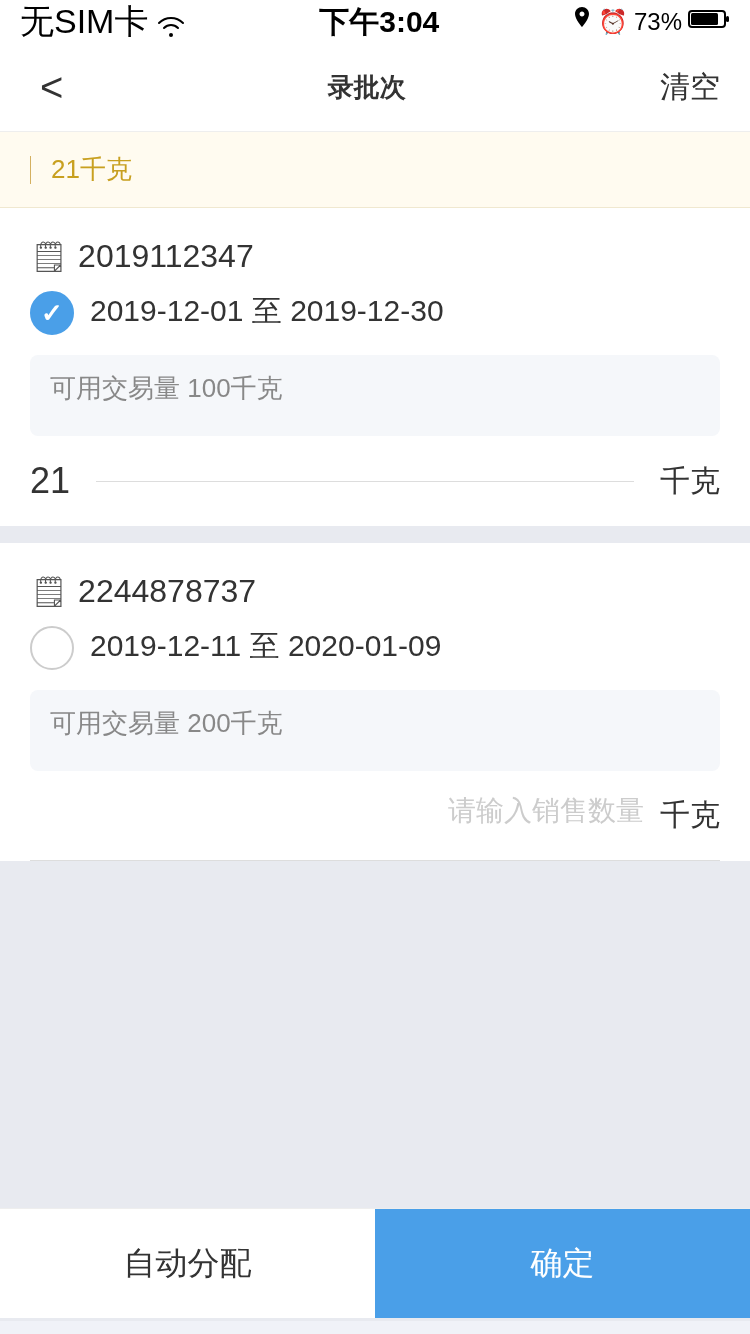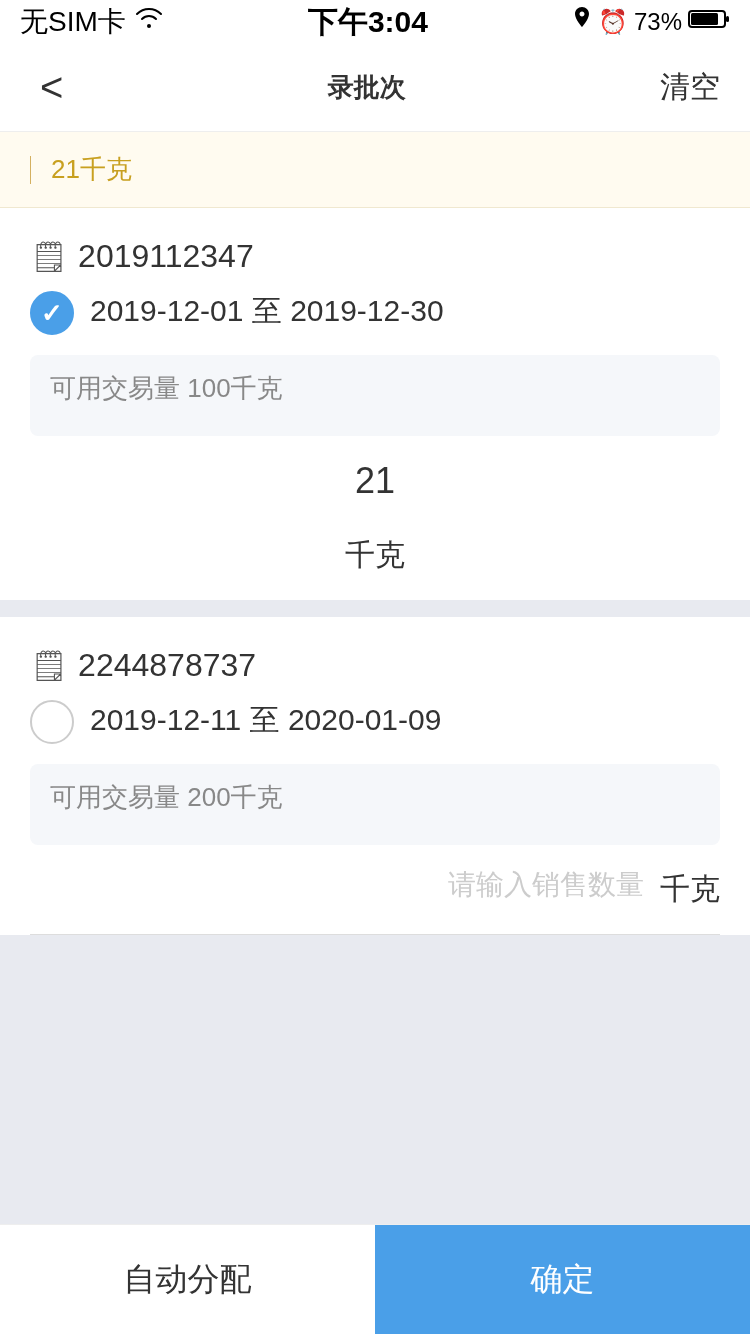--- a/index.html
+++ b/index.html
@@ -18,23 +18,23 @@
       height: 44px;
       background: #fff;
       display: flex;
       align-items: center;
       justify-content: space-between;
       padding: 0 20px;
       font-size: 28px;
     }
     .status-left {
       display: flex;
-      align-items: flex-start;
+      align-items: flex-end;
       gap: 8px;
-      font-size: 28px;
+      font-size: 34px;
       color: #000;
     }
     .status-center {
       font-size: 30px;
       font-weight: 600;
       color: #000;
     }
     .status-right {
       display: flex;
       align-items: center;
@@ -161,21 +161,20 @@
     }
 
     .quantity-row {
       display: flex;
       align-items: center;
       justify-content: flex-end;
       padding: 24px 30px;
       background: #fff;
       border-bottom: 1px solid #e8eaf0;
       gap: 16px;
-      flex-direction: column;
     }
     .qty-underline {
       flex: 1;
       border-bottom: 1px solid #ddd;
       margin: 0 10px;
     }
     .qty-unit {
       font-size: 30px;
       color: #333;
     }
@@ -223,21 +222,21 @@
 
     
     .grey-area {
       background: #e8eaf0;
       height: 460px;
     }
 
     
     .bottom-bar {
       position: fixed;
-      bottom: 0;
+      bottom: 16px;
       width: 750px;
       height: 110px;
       display: flex;
       background: #fff;
       border-top: 1px solid #eee;
     }
     .btn-auto {
       flex: 1;
       display: flex;
       align-items: center;

